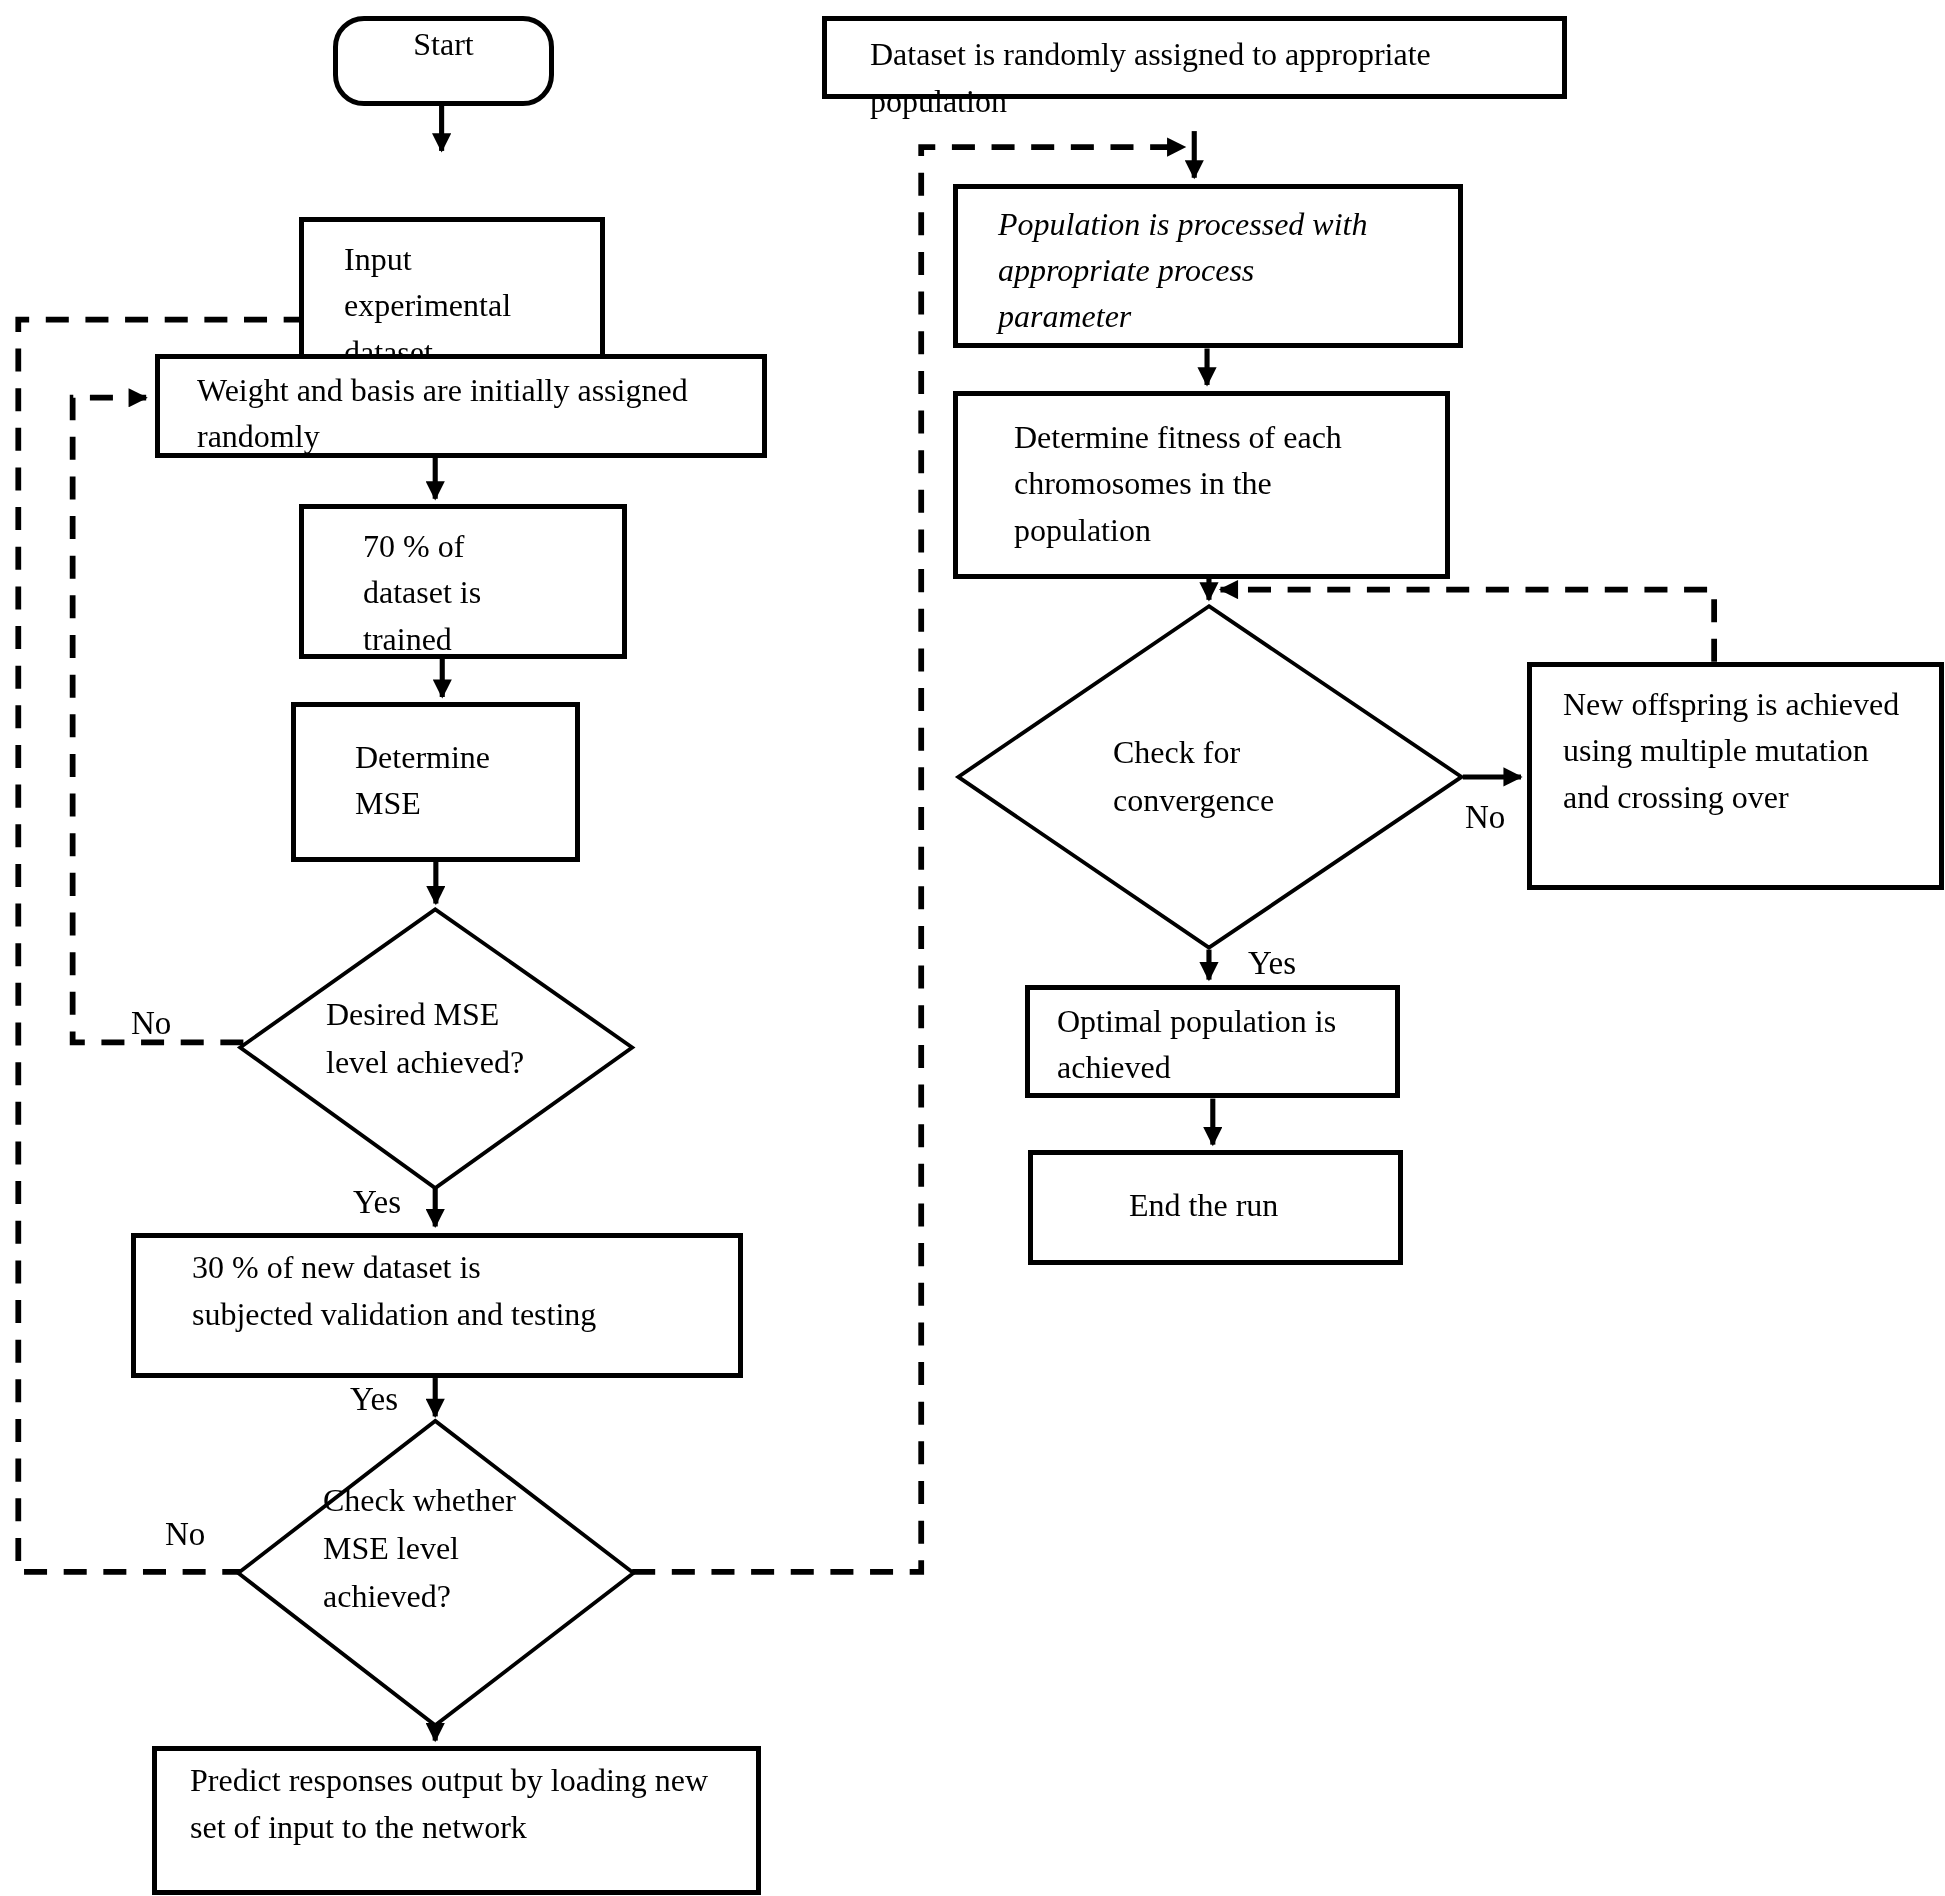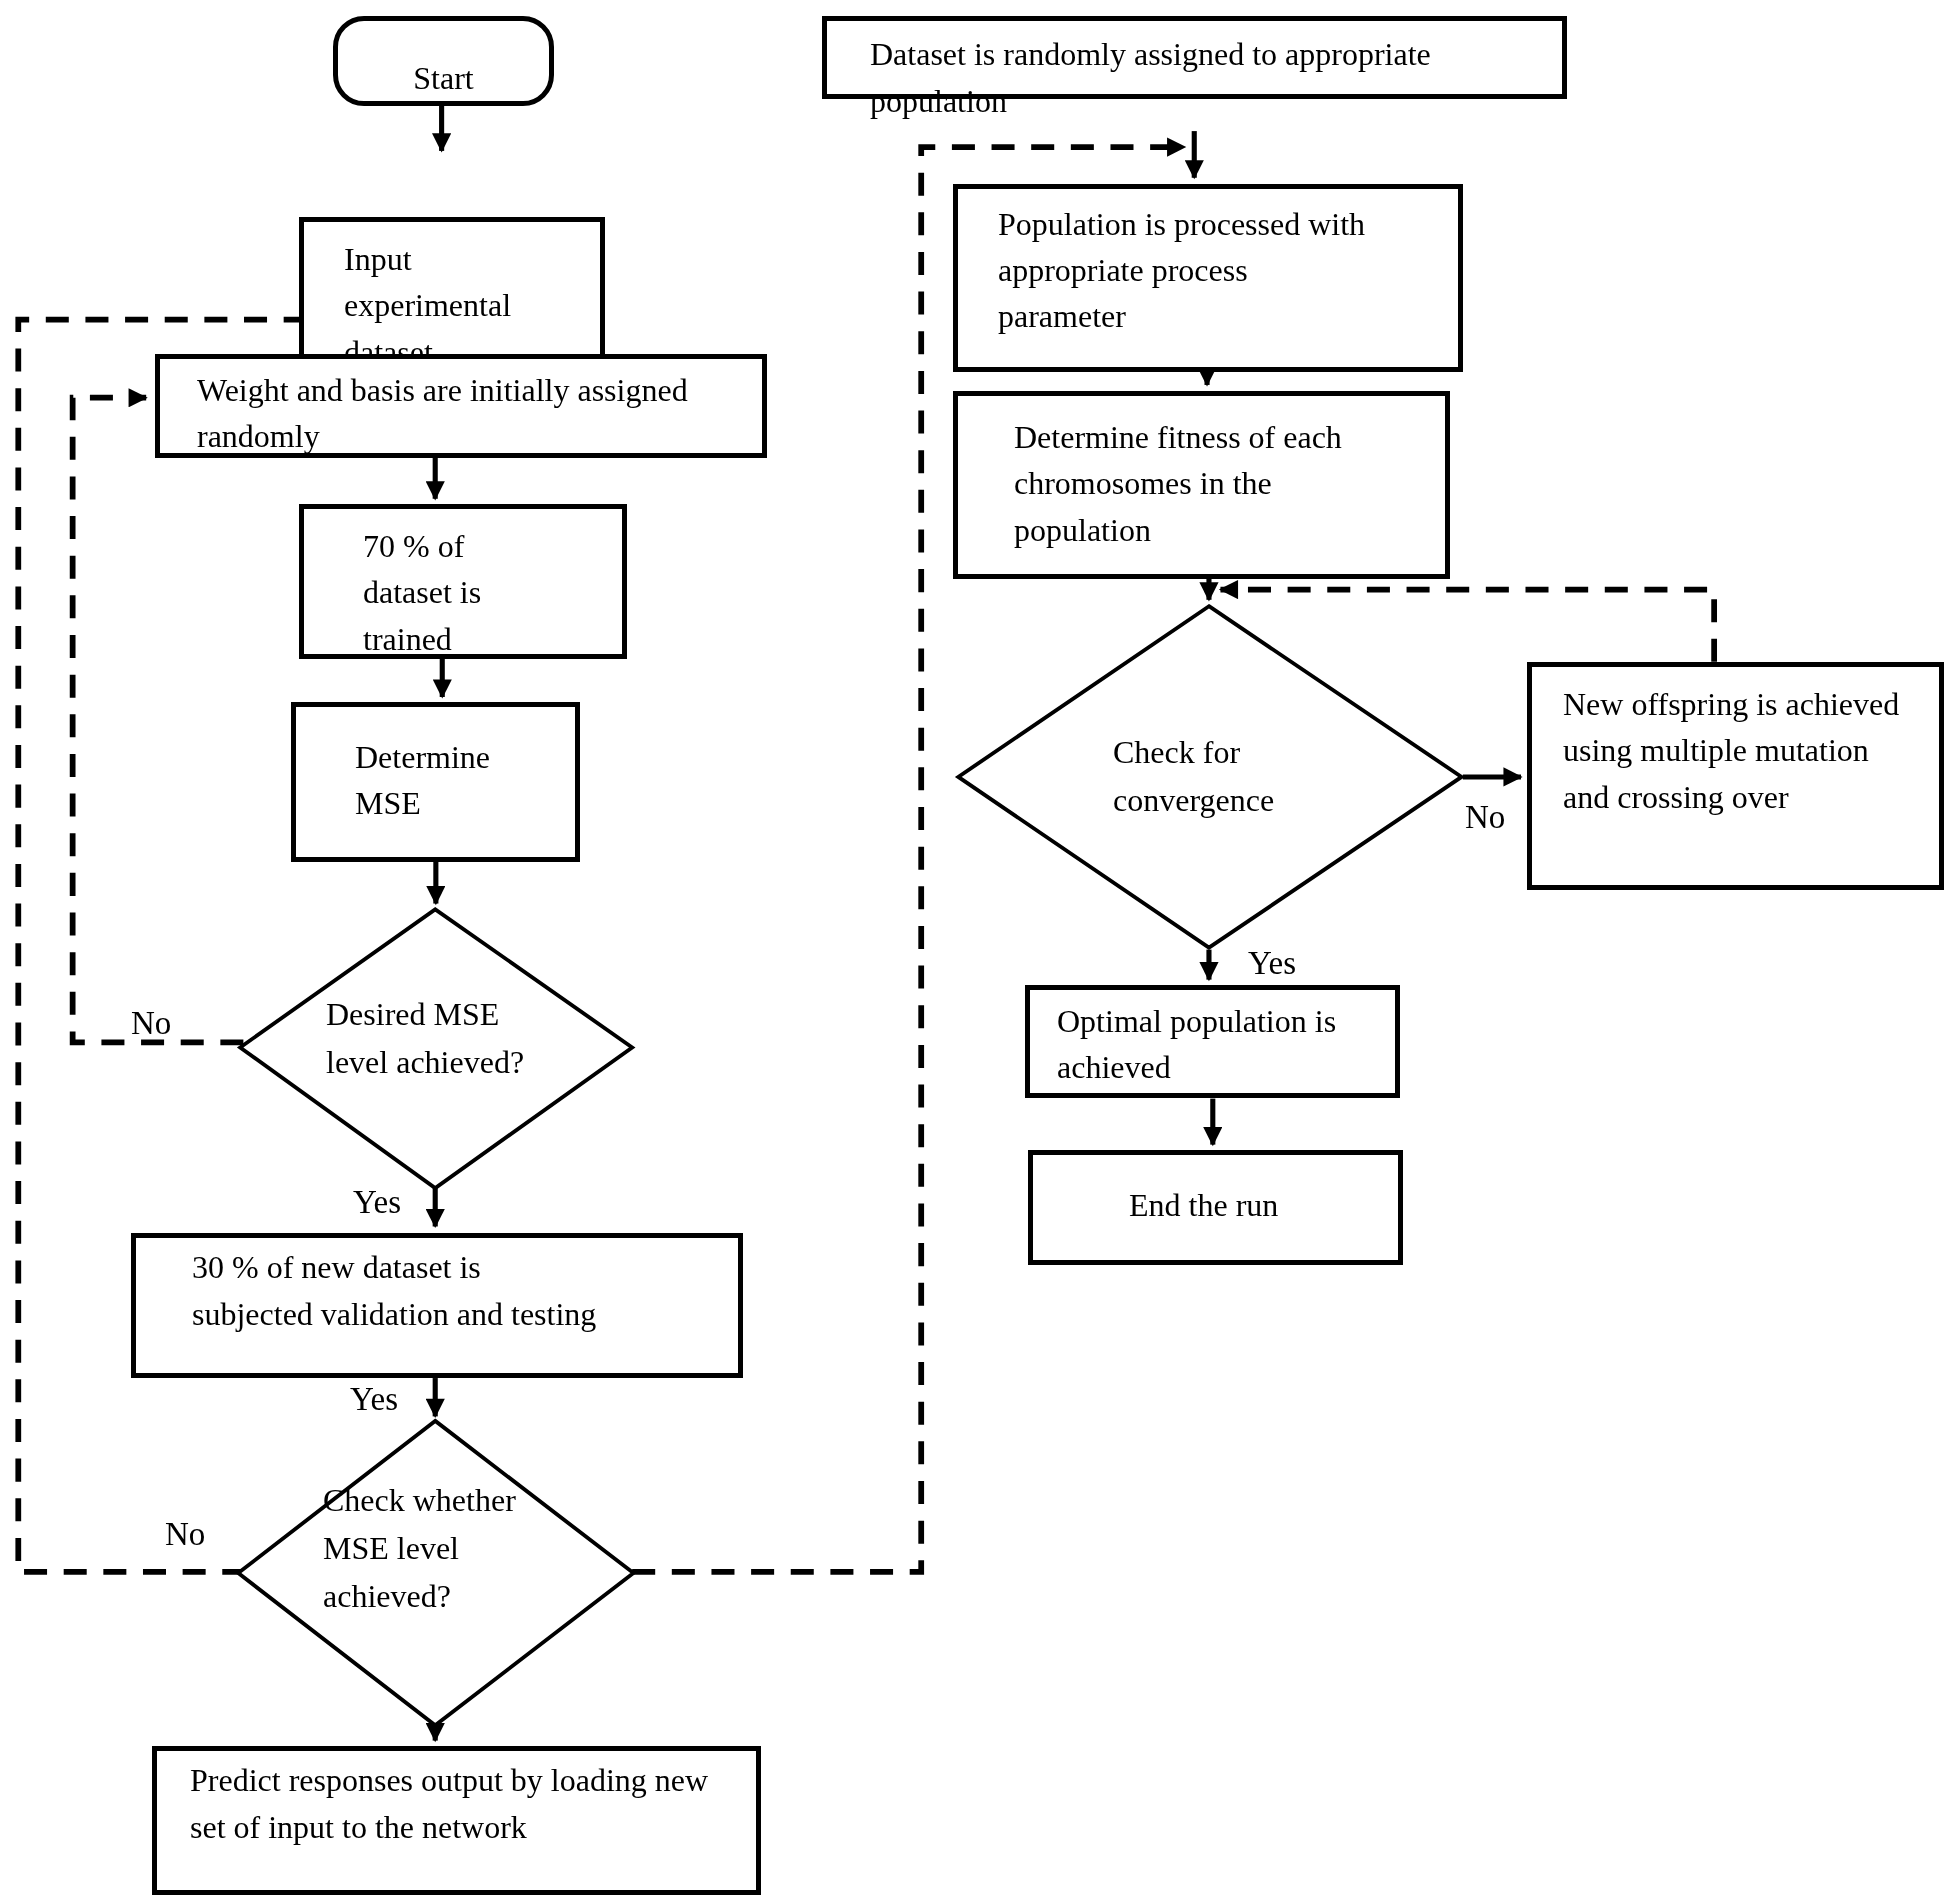--- a/index.html
+++ b/index.html
@@ -13,21 +13,21 @@
   #wires{position:absolute;left:0;top:0;width:1946px;height:1896px;}
   .node{
     position:absolute;
     border:5.8px solid #000;
     background:#fff;
     box-sizing:border-box;
     font-size:32px;
     line-height:1.45;
   }
   .rounded{border-radius:31px;}
-  .center{display:flex;align-items:flex-end;justify-content:center;}
+  .center{display:flex;align-items:flex-start;justify-content:center;}
   .t{position:relative;}
   .dtext{
     position:absolute;
     text-align:left;
     font-size:32px;
     line-height:1.5;
   }
   .lbl{
     position:absolute;
     font-size:33px;
@@ -96,21 +96,21 @@
   </div>
 
   <div class="node" style="left:136px;top:1746px;width:609px;height:149px;padding:6.4px 0 0 33px;margin-left:16px;">
     <div class="t" style="width:524px;">Predict responses output by loading new set of input to the network</div>
   </div>
 
   <div class="node" style="left:822px;top:16px;width:745px;height:83px;padding:10.2px 0 0 43px;">
     <div class="t" style="width:576px;">Dataset is randomly assigned to appropriate population</div>
   </div>
 
-  <div class="node" style="left:953px;top:184px;width:510px;height:188px;padding:11.5px 0 0 40px;">
+  <div class="node" style="left:953px;top:184px;width:510px;height:164px;padding:11.5px 0 0 40px;font-style:italic;">
     <div class="t" style="width:371px;">Population is processed with appropriate process parameter</div>
   </div>
 
   <div class="node" style="left:953px;top:391px;width:497px;height:188px;padding:18px 0 0 56px;">
     <div class="t" style="width:358px;">Determine fitness of each chromosomes in the population</div>
   </div>
 
   <div class="node" style="left:1527px;top:662px;width:417px;height:228px;padding:14px 0 0 31px;">
     <div class="t" style="width:345px;">New offspring is achieved using multiple mutation and crossing over</div>
   </div>

